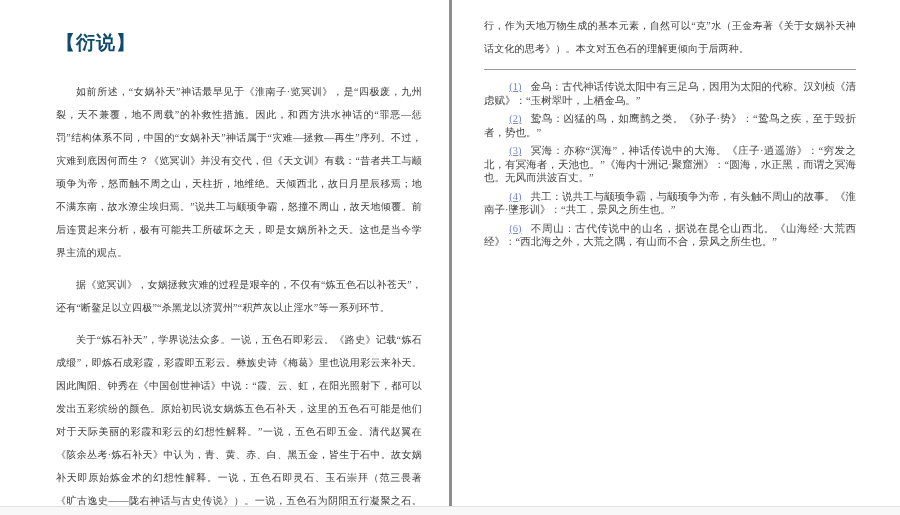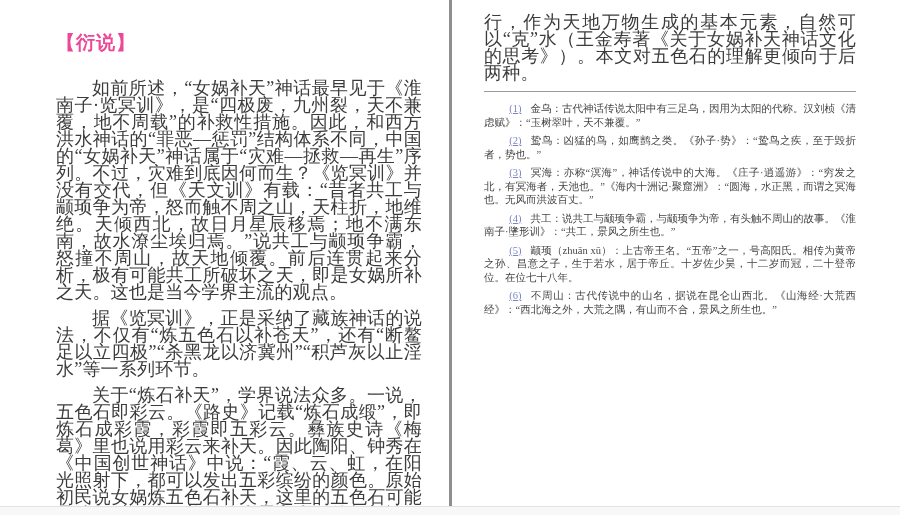--- a/index.html
+++ b/index.html
@@ -25,27 +25,27 @@
     width: 366px;
   }
   .right-page {
     left: 484px;
     top: 14px;
     width: 372px;
   }
   .section-title {
     font-size: 19px;
     font-weight: bold;
-    color: #ec4899;
+    color: #0c4a6e;
     letter-spacing: 1px;
     margin: 0 0 24px 0;
   }
   .para {
-    font-size: 18px;
-    line-height: 17px;
+    font-size: 10px;
+    line-height: 23px;
     text-align: justify;
     text-indent: 2em;
     margin: 0 0 9px 0;
     letter-spacing: 0.2px;
   }
   .para.cont {
     text-indent: 0;
   }
   .fn-sep {
     border: none;
@@ -85,32 +85,31 @@
     background: #f8f8f8;
     border-top: 1px solid #e2e2e2;
   }
 </style>
 </head>
 <body>
 
 <div class="page left-page">
   <h1 class="section-title">【衍说】</h1>
   <p class="para">如前所述，“女娲补天”神话最早见于《淮南子·览冥训》，是“四极废，九州裂，天不兼覆，地不周载”的补救性措施。因此，和西方洪水神话的“罪恶—惩罚”结构体系不同，中国的“女娲补天”神话属于“灾难—拯救—再生”序列。不过，灾难到底因何而生？《览冥训》并没有交代，但《天文训》有载：“昔者共工与颛顼争为帝，怒而触不周之山，天柱折，地维绝。天倾西北，故日月星辰移焉；地不满东南，故水潦尘埃归焉。”说共工与颛顼争霸，怒撞不周山，故天地倾覆。前后连贯起来分析，极有可能共工所破坏之天，即是女娲所补之天。这也是当今学界主流的观点。</p>
-  <p class="para">据《览冥训》，正是采纳了藏族神话的说法，不仅有“炼五色石以补苍天”，还有“断鳌足以立四极”“杀黑龙以济冀州”“积芦灰以止淫水”等一系列环节。</p>
+  <p class="para">据《览冥训》，女娲拯救灾难的过程是艰辛的，不仅有“炼五色石以补苍天”，还有“断鳌足以立四极”“杀黑龙以济冀州”“积芦灰以止淫水”等一系列环节。</p>
   <p class="para">关于“炼石补天”，学界说法众多。一说，五色石即彩云。《路史》记载“炼石成缎”，即炼石成彩霞，彩霞即五彩云。彝族史诗《梅葛》里也说用彩云来补天。因此陶阳、钟秀在《中国创世神话》中说：“霞、云、虹，在阳光照射下，都可以发出五彩缤纷的颜色。原始初民说女娲炼五色石补天，这里的五色石可能是他们对于天际美丽的彩霞和彩云的幻想性解释。”一说，五色石即五金。清代赵翼在《陔余丛考·炼石补天》中认为，青、黄、赤、白、黑五金，皆生于石中。故女娲补天即原始炼金术的幻想性解释。一说，五色石即灵石、玉石崇拜（范三畏著《旷古逸史——陇右神话与古史传说》）。一说，五色石为阴阳五行凝聚之石。汉代以来，五行思想盛行。五</p>
 </div>
 
 <div class="page-divider"></div>
 
 <div class="page right-page">
   <p class="para cont">行，作为天地万物生成的基本元素，自然可以“克”水（王金寿著《关于女娲补天神话文化的思考》）。本文对五色石的理解更倾向于后两种。</p>
 
   <div class="fn-sep"></div>
 
-  <p class="footnote"><a class="fn-link">(1)</a><span>金乌：古代神话传说太阳中有三足乌，因用为太阳的代称。汉刘桢《清虑赋》：“玉树翠叶，天不兼覆。”</span></p>
+  <p class="footnote"><a class="fn-link">(1)</a><span>金乌：古代神话传说太阳中有三足乌，因用为太阳的代称。汉刘桢《清虑赋》：“玉树翠叶，上栖金乌。”</span></p>
   <p class="footnote"><a class="fn-link">(2)</a><span>鸷鸟：凶猛的鸟，如鹰鹯之类。《孙子·势》：“鸷鸟之疾，至于毁折者，势也。”</span></p>
   <p class="footnote"><a class="fn-link">(3)</a><span>冥海：亦称“溟海”，神话传说中的大海。《庄子·逍遥游》：“穷发之北，有冥海者，天池也。”《海内十洲记·聚窟洲》：“圆海，水正黑，而谓之冥海也。无风而洪波百丈。”</span></p>
   <p class="footnote"><a class="fn-link">(4)</a><span>共工：说共工与颛顼争霸，与颛顼争为帝，有头触不周山的故事。《淮南子·墬形训》：“共工，景风之所生也。”</span></p>
-  <p class="footnote"><a class="fn-link">(5)</a><span>颛顼（zhuān xū）：上古帝王名。“五帝”之一，号高阳氏。相传为黄帝之孙、昌意之子，生于若水，居于帝丘。十岁佐少昊，十二岁而冠，二十登帝位。在位七十八年。</span></p>
   <p class="footnote"><a class="fn-link">(6)</a><span>不周山：古代传说中的山名，据说在昆仑山西北。《山海经·大荒西经》：“西北海之外，大荒之隅，有山而不合，景风之所生也。”</span></p>
 </div>
 
 <div class="bottom-scrollbar"></div>
 
 </body></html>

